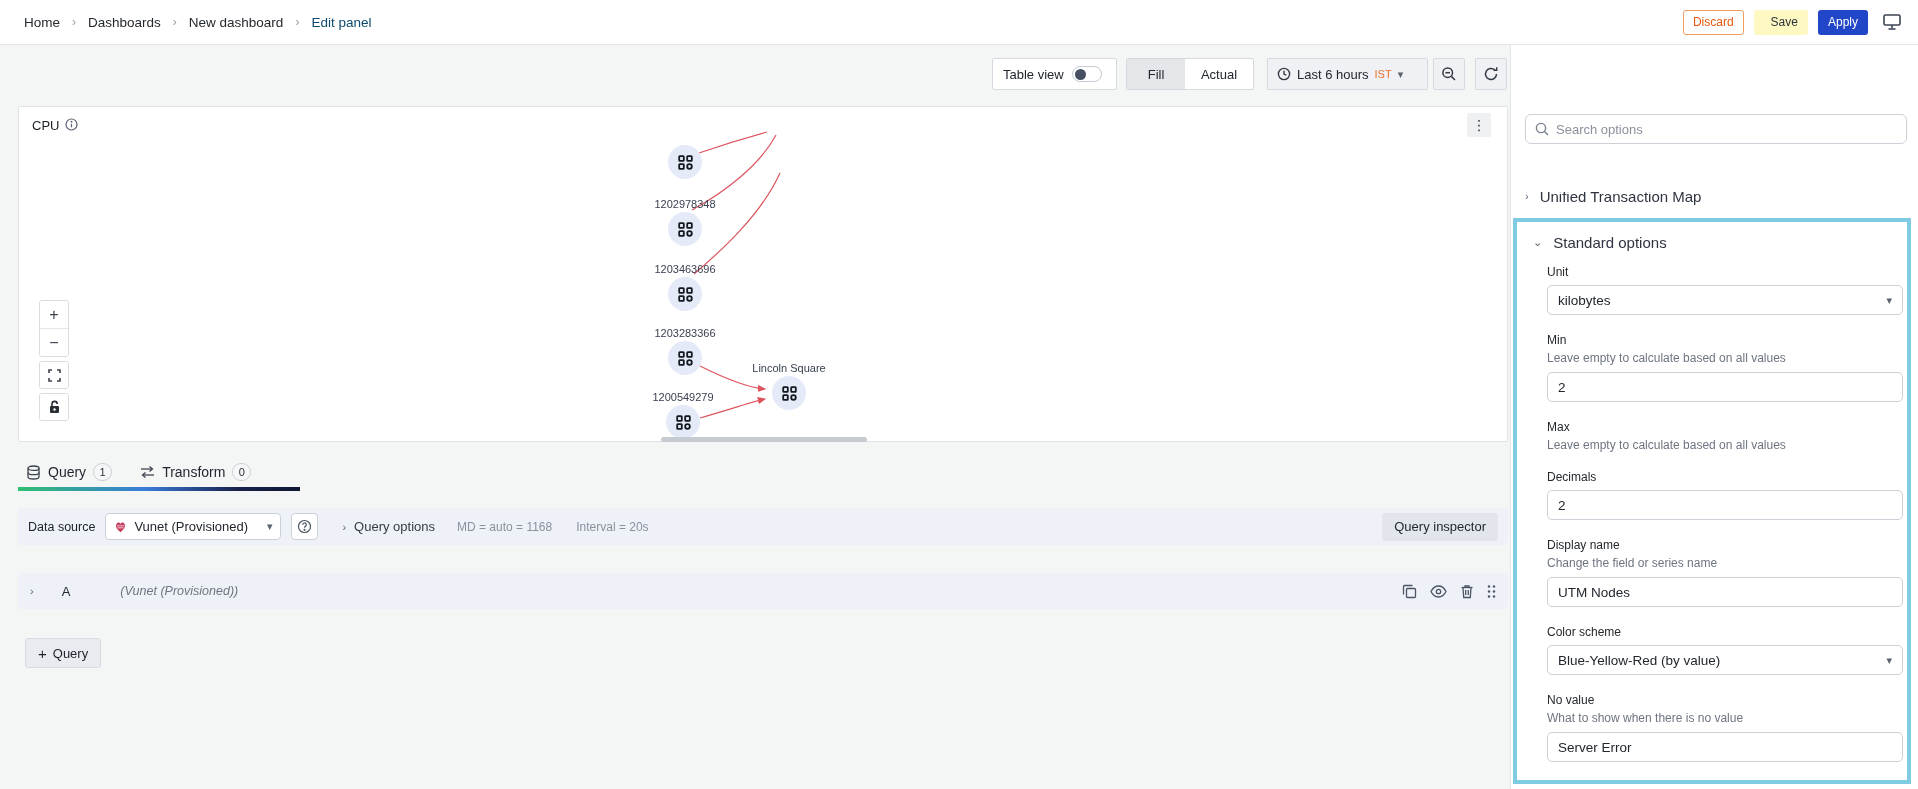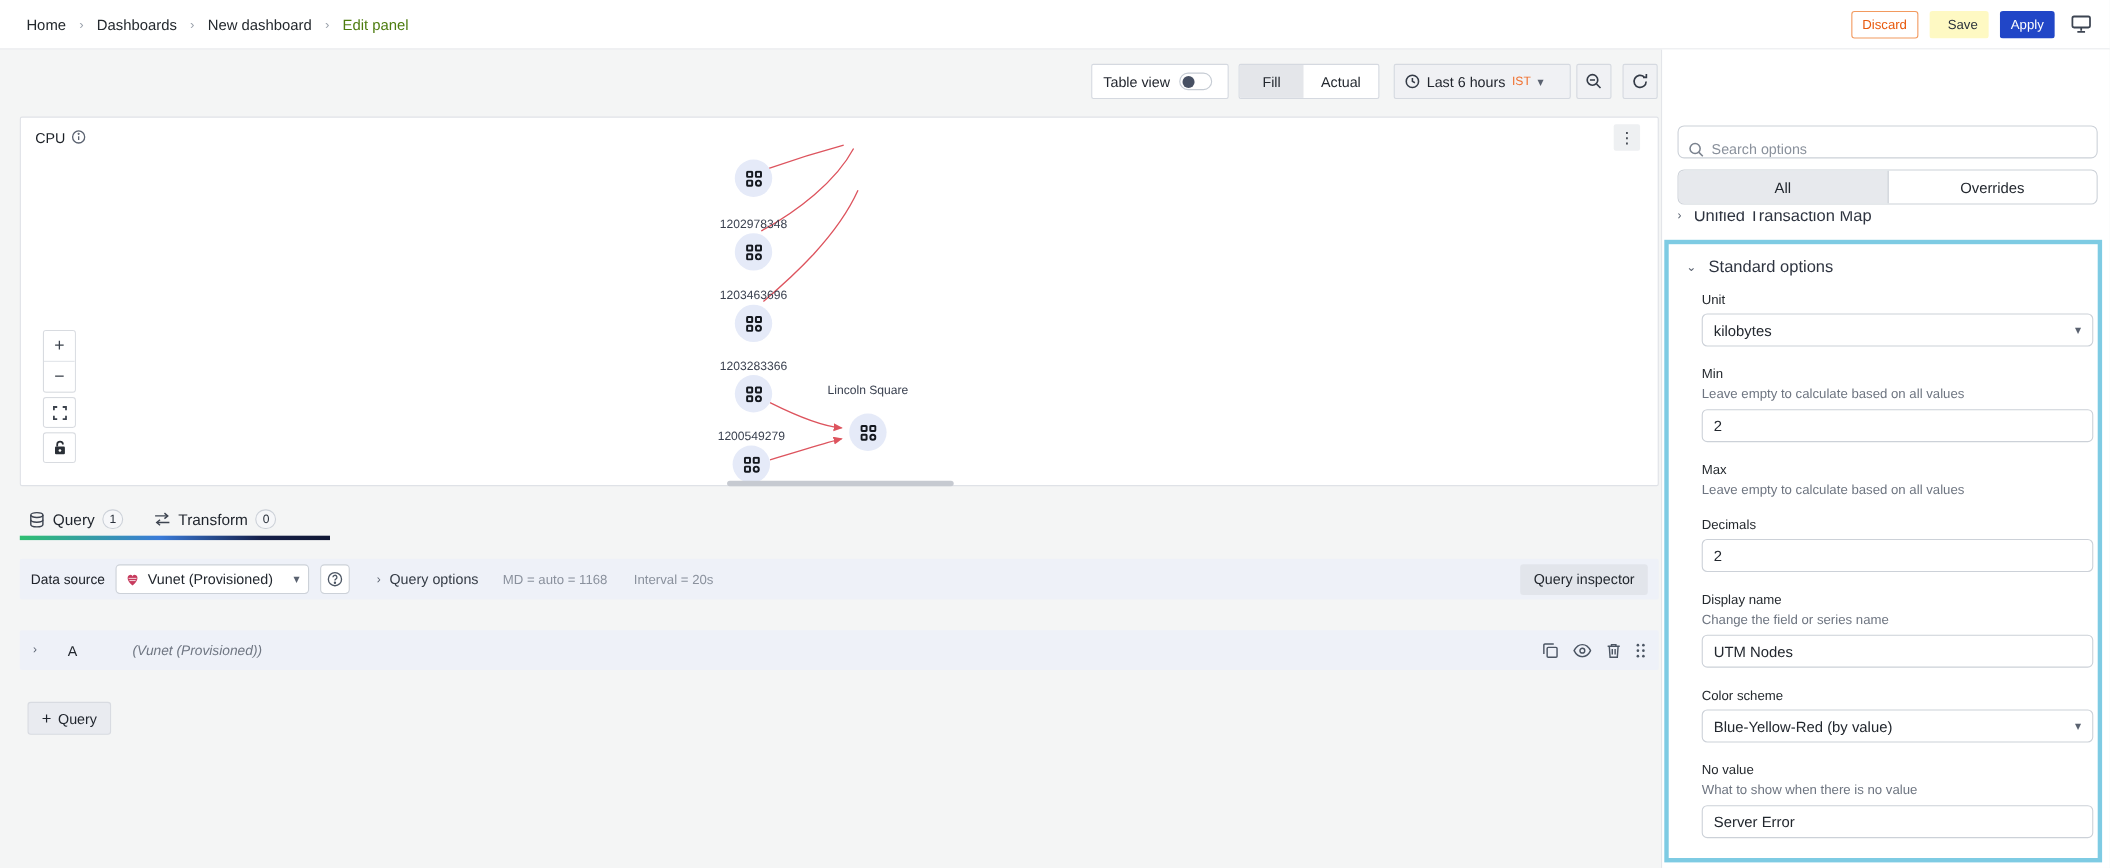--- a/index.html
+++ b/index.html
@@ -11,21 +11,21 @@
   svg { display:block; }
 
   
   .topnav {
     position:absolute; left:0; top:0; width:1918px; height:45px;
     background:#ffffff; border-bottom:1px solid #e4e6ea;
     display:flex; align-items:center; padding:0 16px;
   }
   .crumbs { display:flex; align-items:center; gap:12px; margin-left:8px; font-size:13.5px; }
   .crumbs .crumb { color:#24292e; cursor:pointer; }
-  .crumbs .crumb.last { color:#4d7c0f; }
+  .crumbs .crumb.last { color:#0c4a6e; }
   .crumbs .sep { color:#9aa1ab; font-size:12px; }
   .topnav .actions { margin-left:auto; display:flex; align-items:center; gap:10px; }
   .btn { height:25px; display:inline-flex; align-items:center; padding:0 9px;
          border-radius:3px; font-size:12px; cursor:pointer; border:1px solid transparent; }
   .btn-discard { background:#fff; border-color:#f29a5f; color:#e8590c; }
   .btn-save    { background:#fef9c3; color:#2a313b;padding-left:16px; }
   .btn-apply   { background:#2146c7; color:#ffffff; }
   .monitor-ic { color:#3d4552; margin-left:4px; cursor:pointer; }
 
   
@@ -98,21 +98,21 @@
   .rpane { position:absolute; left:1510px; top:45px; width:408px; height:744px; background:#fff;
            border-left:1px solid #e3e5e9; overflow:hidden; }
   .vizpicker { position:absolute; left:10px; top:13px; width:346px; height:30px; background:#f0f1f4;
                border:1px solid #d5d9e0; border-radius:3px; display:flex; align-items:center;
                padding:0 9px; gap:8px; cursor:pointer; }
   .vizpicker .txt { flex:1; font-size:13px; color:#23282f; }
   .collapse-btn { position:absolute; left:362px; top:13px; width:34px; height:30px; background:#f0f1f4;
                   border:1px solid #d5d9e0; border-radius:3px; display:flex; align-items:center;
                   justify-content:center; color:#343b47; cursor:pointer; font-size:13px; }
   .searchbox { position:absolute; left:14px; top:69px; width:382px; height:30px; background:#fff;
-               border:1px solid #ccd1d8; border-radius:6px; display:flex; align-items:flex-end; padding:0 9px; gap:7px; }
+               border:1px solid #ccd1d8; border-radius:6px; display:flex; align-items:center; padding:0 9px; gap:7px; }
   .searchbox input { border:none; outline:none; flex:1; font-size:13px; font-family:inherit; color:#22262e; background:transparent; }
   .searchbox input::placeholder { color:#8a919c; }
   .segtabs { position:absolute; left:14px; top:109px; width:382px; height:32px; border:1px solid #ccd1d8;
              border-radius:6px; display:flex; overflow:hidden; background:#fff; }
   .segtabs .st { flex:1; display:flex; align-items:center; justify-content:center; font-size:13.5px;
                  color:#23282f; cursor:pointer; }
   .segtabs .st.sel { background:#e7e9ed; border-right:1px solid #ccd1d8; }
   .clip-row { position:absolute; left:14px; top:147px; width:382px; height:22px; overflow:hidden; }
   .clip-row .inner { margin-top:-9px; display:flex; align-items:center; gap:11px; height:26px; cursor:pointer; }
   .clip-row .inner .sect-t { font-size:15px; color:#2e3440; }
@@ -260,21 +260,21 @@
       </div>
       <div class="gnode-label" style="left: 594px; top: 284px;">1200549279</div>
       <div class="gnode" style="left: 753px; top: 269px;">
         <svg width="15" height="15" viewBox="0 0 15 15" fill="none" stroke="#14181f" stroke-width="1.8">
           <rect x="1.2" y="1.2" width="4.6" height="4.6" rx="0.6"></rect>
           <rect x="9.2" y="1.2" width="4.6" height="4.6" rx="0.6"></rect>
           <rect x="1.2" y="9.2" width="4.6" height="4.6" rx="0.6"></rect>
           <circle cx="11.5" cy="11.5" r="2.3"></circle>
         </svg>
       </div>
-      <div class="gnode-label" style="left: 700px; top: 242px;">Lincoln Square</div>
+      <div class="gnode-label" style="left: 700px; top: 255px;">Lincoln Square</div>
     </div>
 
   <div class="mapctl" style="top:193px;">
     <button>+</button>
     <button>−</button>
   </div>
   <div class="mapctl small" style="top:254px;">
     <button>
       <svg width="13" height="13" viewBox="0 0 13 13" fill="none" stroke="#3c434d" stroke-width="1.6">
         <path d="M1 4 V1 H4"></path>
@@ -413,24 +413,20 @@
 <div class="rpane">
   <div class="searchbox">
     <span>
       <svg width="14" height="14" viewBox="0 0 14 14" fill="none" stroke="#7a828e" stroke-width="1.4">
         <circle cx="6" cy="6" r="4.6"></circle>
           <line x1="9.5" y1="9.5" x2="13" y2="13"></line>
       </svg>
     </span>
     <input type="text" placeholder="Search options" style="">
   </div>
-  <div class="segtabs">
-    <div class="st sel">All</div>
-    <div class="st">Overrides</div>
-  </div>
 
   <div class="clip-row">
     <div class="inner">
       <span class="chev">›</span>
       <span class="sect-t">Unified Transaction Map</span>
     </div>
   </div>
 
   <div class="hlbox">
     <div class="hl-head">

